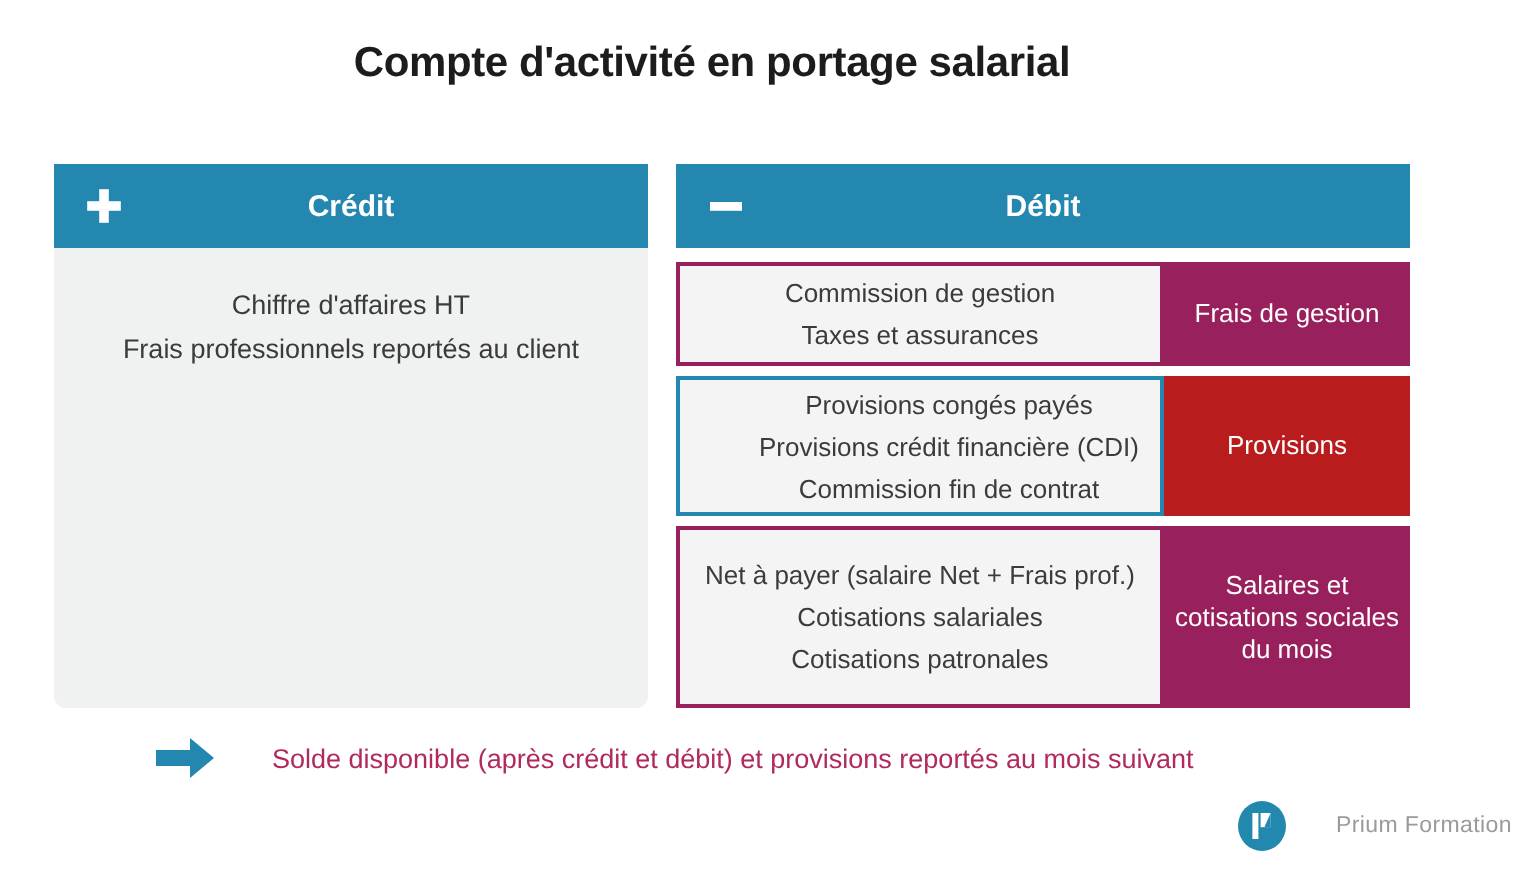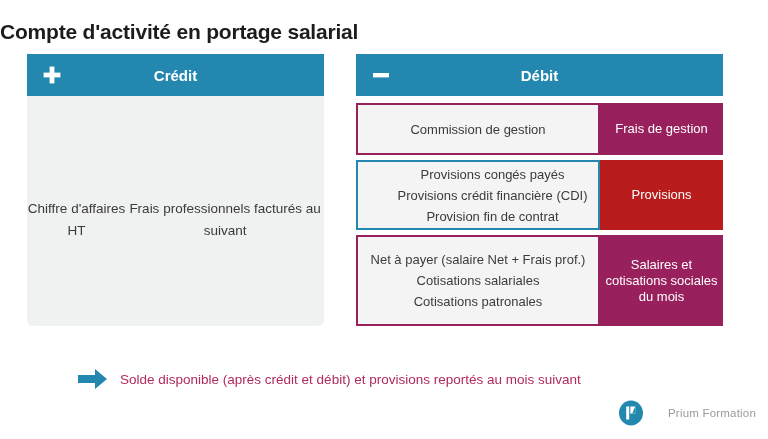--- a/index.html
+++ b/index.html
@@ -14,36 +14,36 @@
     overflow: hidden;
     position: relative;
   }
 
   
   .page-title {
     position: absolute;
     left: 0;
     top: 20px;
     width: 712px;
-    text-align: left;
+    text-align: center;
     font-size: 21px;
     font-weight: bold;
     color: #1c1c1c;
     letter-spacing: -0.2px;
   }
 
   
   .board {
     position: absolute;
     left: 27px;
-    top: 54px;
+    top: 82px;
     width: 716px;
     height: 272px;
     display: flex;
-    gap: 32px;
+    gap: 14px;
   }
 
   .col-credit {
     width: 297px;
     display: flex;
     flex-direction: column;
   }
   .col-debit {
     width: 367px;
     display: flex;
@@ -77,21 +77,21 @@
     font-weight: bold;
   }
 
   
   .credit-body {
     flex: 1 1 auto;
     background: #f0f1f1;
     border-radius: 0 0 6px 6px;
     padding-top: 18px;
     display: flex;
-    flex-direction: row;
+    flex-direction: column;
     align-items: center;
   }
   .credit-line {
     font-size: 13.5px;
     color: #3b3b3b;
     line-height: 22px;
     text-align: center;
   }
 
   
@@ -143,21 +143,21 @@
   .g2 { height: 70px; }
   .g3 { height: 91px; }
 
   
   .footer-note {
     position: absolute;
     left: 78px;
     top: 368px;
     display: flex;
     align-items: center;
-    gap: 12px;
+    gap: 28px;
   }
   .arrow-icon { display: block; }
   .footer-text {
     font-size: 13.5px;
     color: #b1295f;
   }
 
   
   .logo {
     position: absolute;
@@ -188,50 +188,51 @@
         <svg width="20" height="20" viewBox="0 0 20 20" aria-hidden="true">
           <rect x="7.6" y="1.6" width="4.8" height="16.8" fill="#ffffff"></rect>
           <rect x="1.6" y="7.6" width="16.8" height="4.8" fill="#ffffff"></rect>
         </svg>
       </span>
       <span class="htext">Crédit</span>
     </div>
 
     <div class="credit-body">
       <div class="credit-line">Chiffre d'affaires HT</div>
-      <div class="credit-line">Frais professionnels facturés au suivant</div>
+      <div class="credit-line">Frais professionnels reportés au client</div>
     </div>
 
   </div>
 
   <div class="col-debit">
 
     <div class="col-header">
       <span class="sign">
         <svg width="20" height="20" viewBox="0 0 20 20" aria-hidden="true">
           <rect x="2" y="8" width="16" height="4.4" fill="#ffffff"></rect>
         </svg>
       </span>
       <span class="htext">Débit</span>
     </div>
 
     <div class="debit-body">
 
       <div class="debit-group g1">
         <div class="debit-items">
           <div class="debit-item">Commission de gestion</div>
+          <div class="debit-item">Taxes et assurances</div>
         </div>
         <div class="debit-label">Frais de gestion</div>
       </div>
 
       <div class="debit-group teal g2">
         <div class="debit-items">
           <div class="debit-item">Provisions congés payés</div>
           <div class="debit-item">Provisions crédit financière (CDI)</div>
-          <div class="debit-item">Provision fin de contrat</div>
+          <div class="debit-item">Commission fin de contrat</div>
         </div>
         <div class="debit-label">Provisions</div>
       </div>
 
       <div class="debit-group g3">
         <div class="debit-items">
           <div class="debit-item">Net à payer (salaire Net + Frais prof.)</div>
           <div class="debit-item">Cotisations salariales</div>
           <div class="debit-item">Cotisations patronales</div>
         </div>

